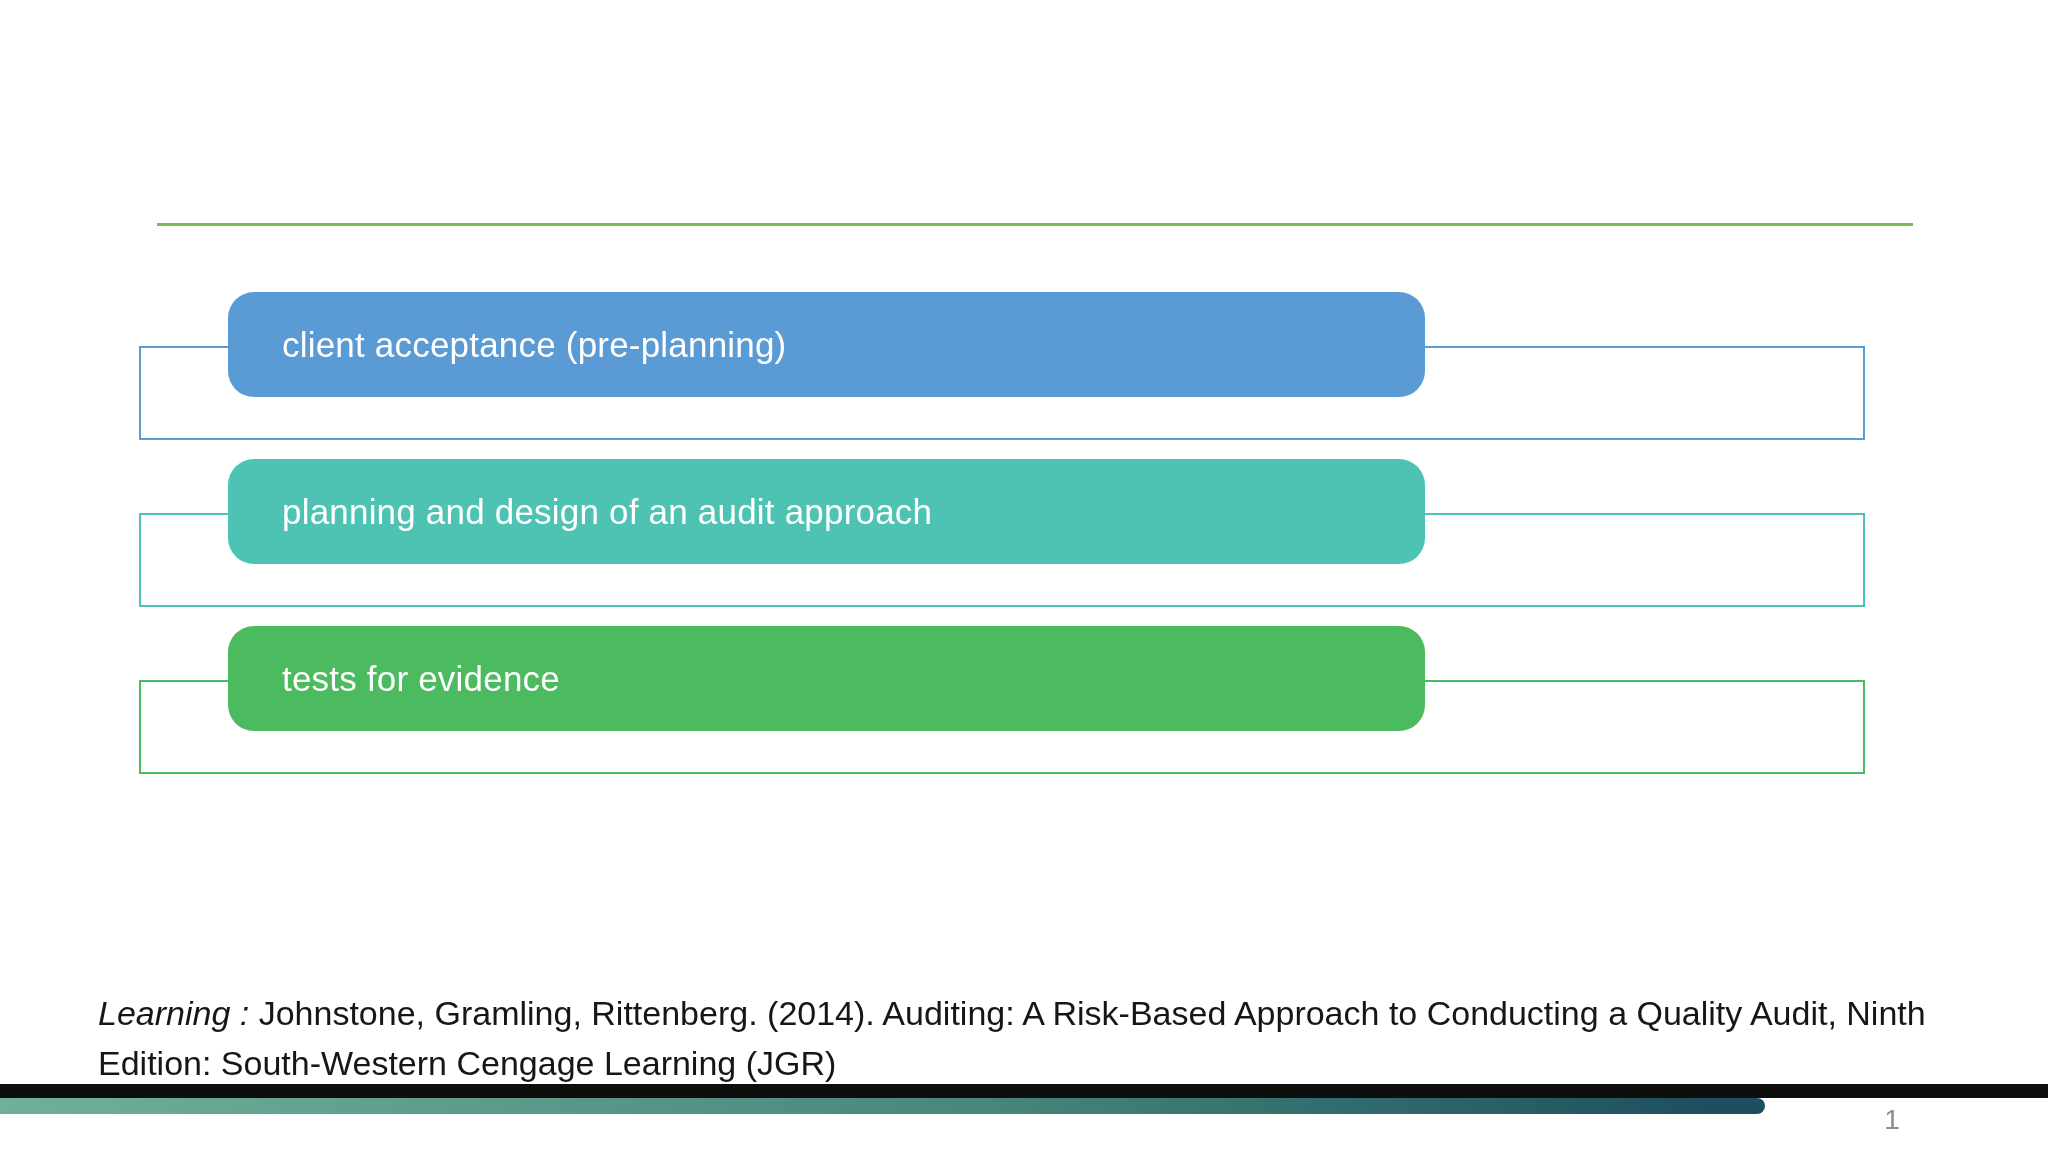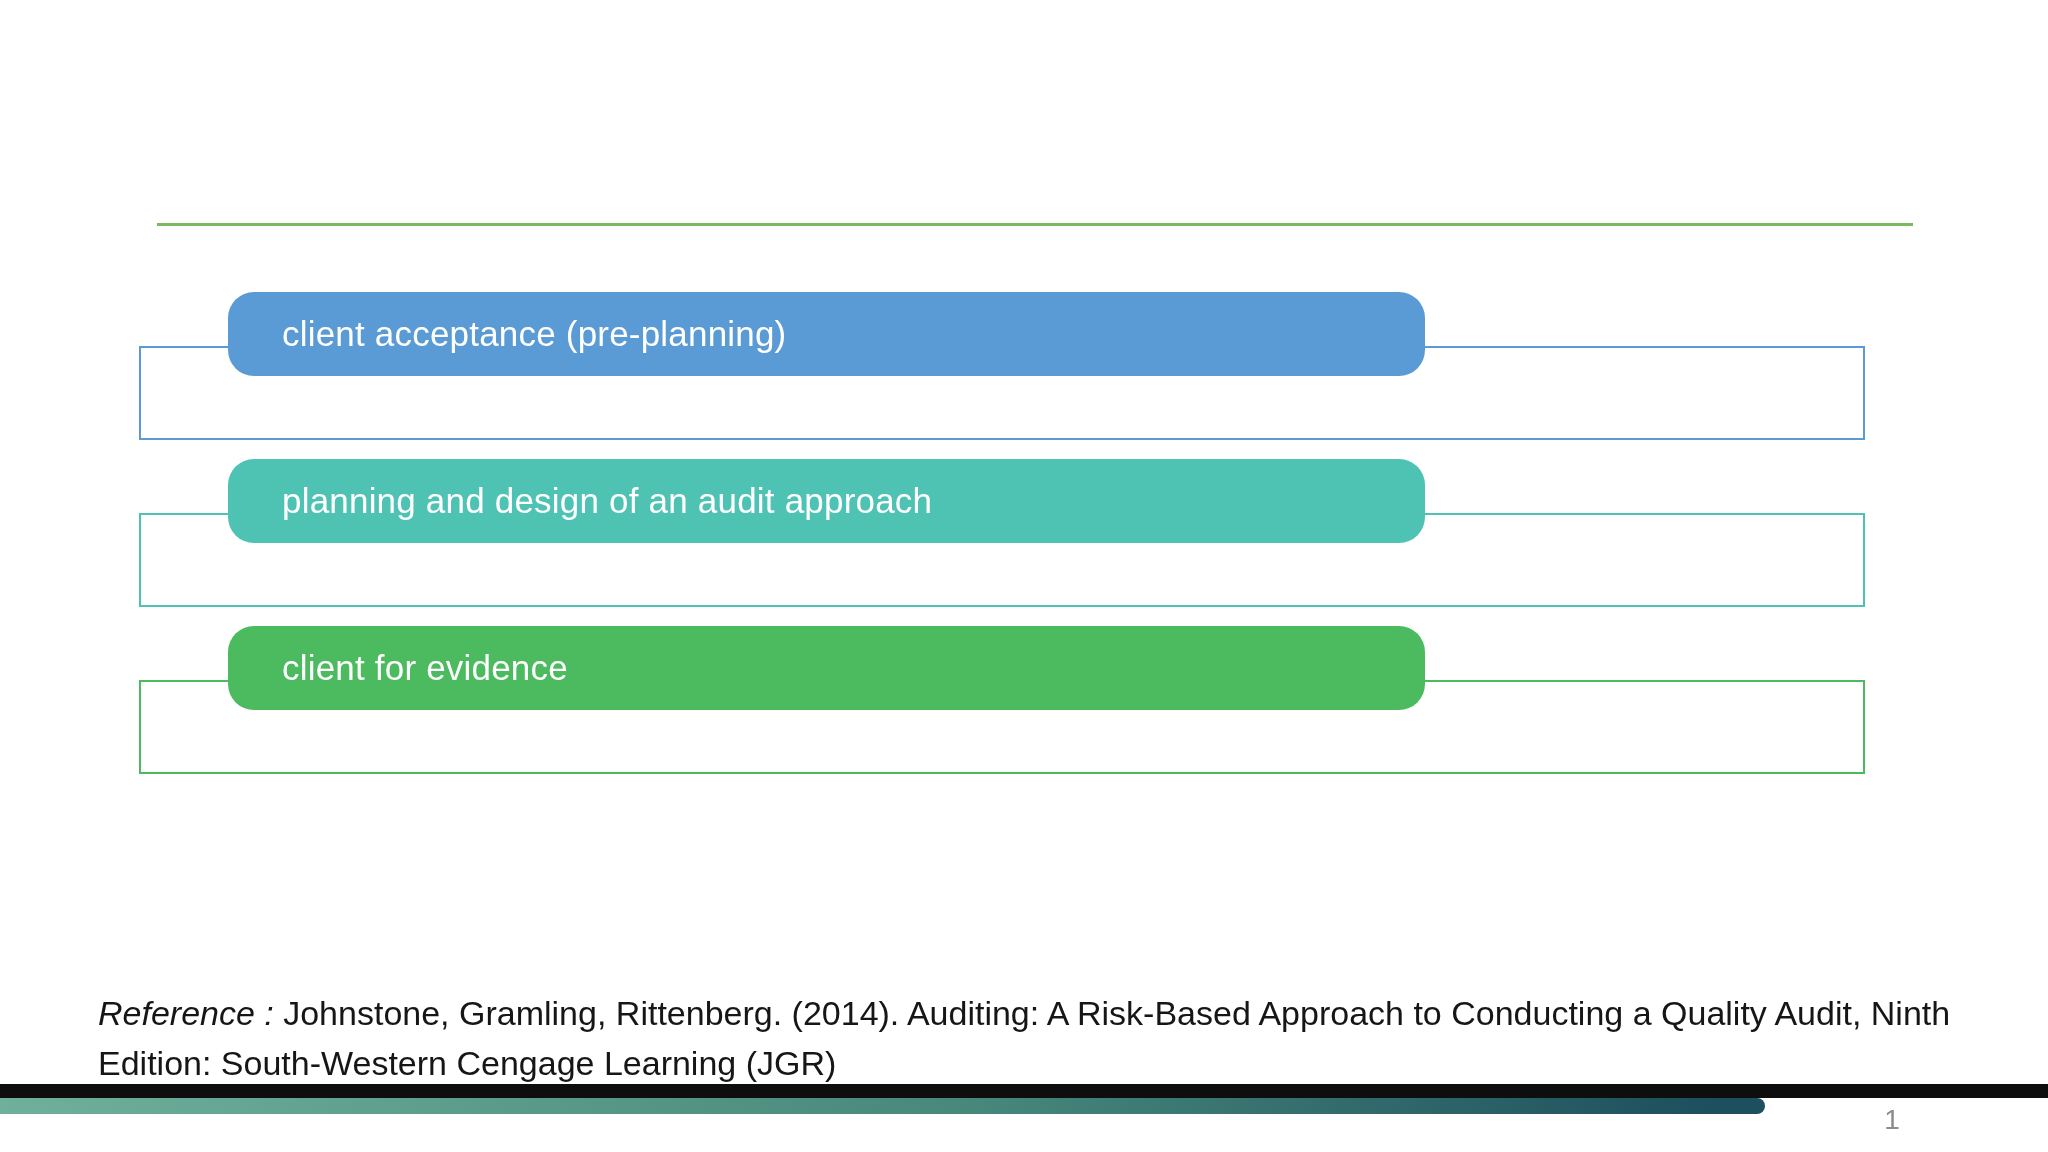--- a/index.html
+++ b/index.html
@@ -51,21 +51,21 @@
     width: 1722px;
     height: 90px;
     border: 2px solid;
     background: transparent;
   }
   .phase-pill {
     position: absolute;
     left: 228px;
     top: 0;
     width: 1143px;
-    height: 84px;
+    height: 105px;
     border-radius: 26px;
     display: flex;
     align-items: center;
     padding-left: 54px;
     color: #ffffff;
     font-size: 35px;
     letter-spacing: 0.2px;
   }
   .reference {
     position: absolute;
@@ -118,28 +118,28 @@
       <div class="phase-pill" style="background-color: rgb(91, 155, 213);">client acceptance (pre-planning)</div>
     </div>
 
     <div class="phase-row">
       <div class="phase-outline" style="border-color: rgb(78, 195, 179);"></div>
       <div class="phase-pill" style="background-color: rgb(78, 195, 179);">planning and design of an audit approach</div>
     </div>
 
     <div class="phase-row">
       <div class="phase-outline" style="border-color: rgb(76, 187, 95);"></div>
-      <div class="phase-pill" style="background-color: rgb(76, 187, 95);">client for evidence</div>
+      <div class="phase-pill" style="background-color: rgb(76, 187, 95);">tests for evidence</div>
     </div>
 
 
   </div>
 
   <div class="reference">
-    <span class="ref-label">Reference :</span><span> Johnstone, Gramling, Rittenberg. (2014). Auditing: A Risk-Based Approach to Conducting a Quality Audit, Ninth Edition: South-Western Cengage Learning (JGR)</span>
+    <span class="ref-label">Learning :</span><span> Johnstone, Gramling, Rittenberg. (2014). Auditing: A Risk-Based Approach to Conducting a Quality Audit, Ninth Edition: South-Western Cengage Learning (JGR)</span>
   </div>
 
   <div class="footer-black-bar" style="background-color: rgb(14, 14, 14);"></div>
 
   <div class="footer-teal-bar" style="background: linear-gradient(to right, rgb(111, 175, 155) 0%, rgb(72, 136, 123) 55%, rgb(29, 79, 94) 97%);"></div>
 
   <div class="page-number" style="color: rgb(140, 140, 140);">1</div>
 
 </div>
 

